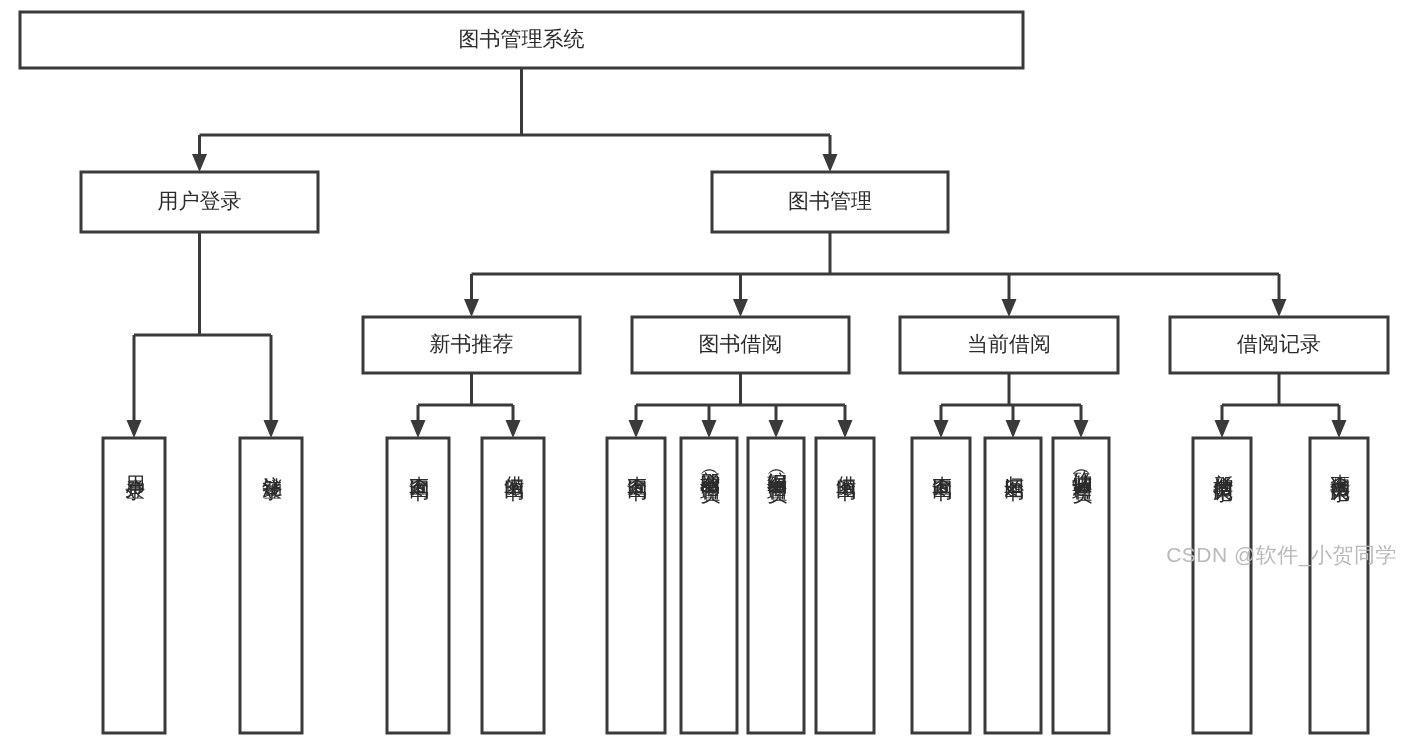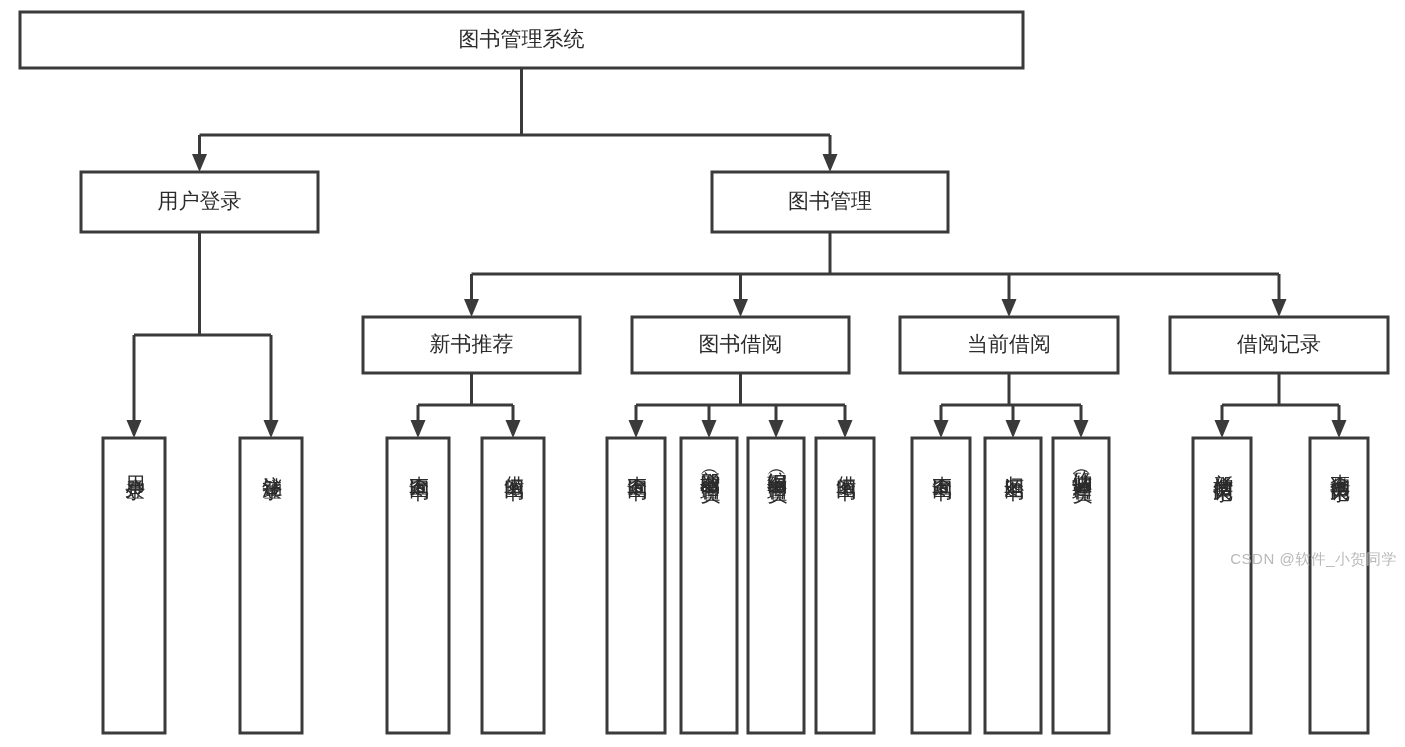--- a/index.html
+++ b/index.html
@@ -55,21 +55,21 @@
   }
   .connector-arrow {
     fill: #3a3a3a;
     stroke: none;
   }
   .watermark-text {
     position: absolute;
     right: 8px;
     bottom: 6px;
     font-family: "Liberation Sans", "DejaVu Sans", sans-serif;
-    font-size: 15px;
+    font-size: 21px;
     color: #b9b9b9;
     white-space: nowrap;
     user-select: none;
     letter-spacing: 0.5px;
   }
 </style>
 </head>
 <body>
 
 <div id="diagram-root">

